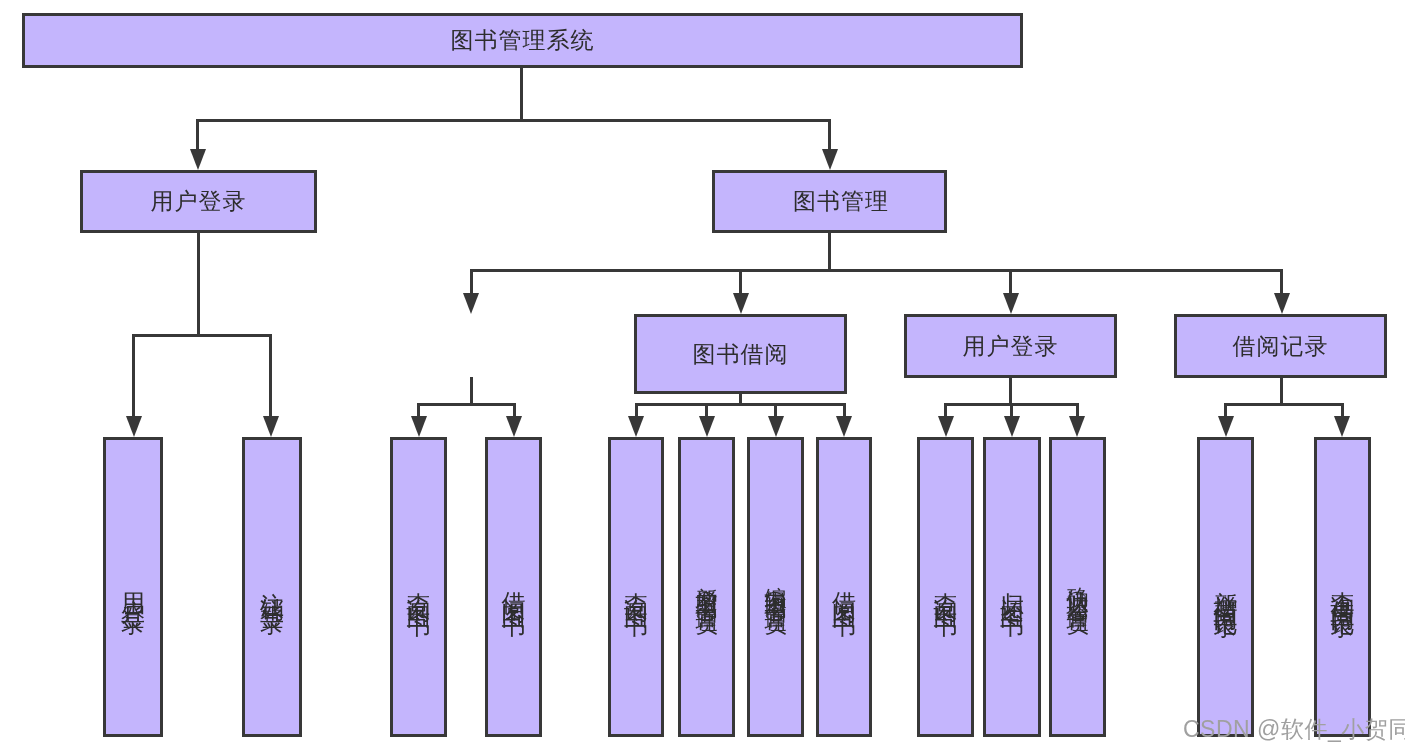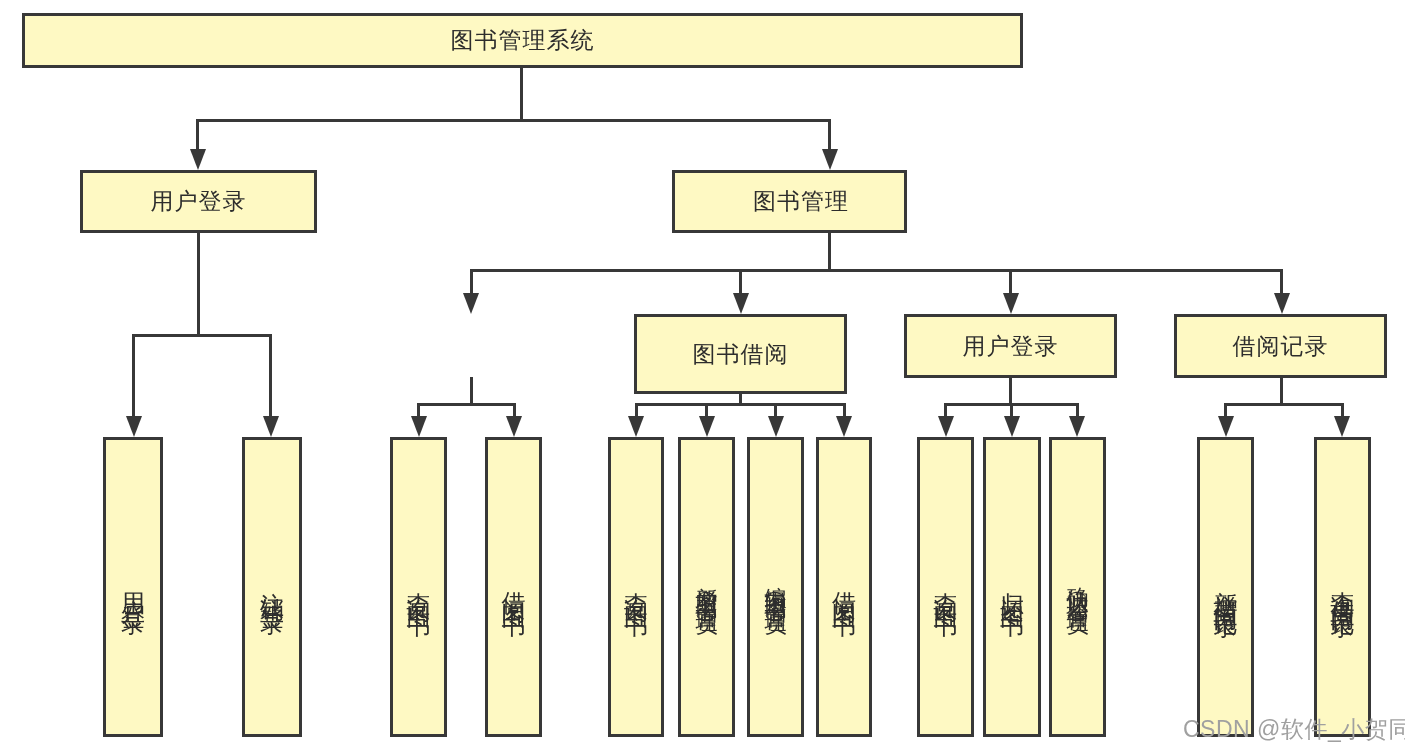--- a/index.html
+++ b/index.html
@@ -5,21 +5,21 @@
   html,body{margin:0;padding:0;background:#ffffff;}
   .canvas{
     position:relative;
     width:1405px;height:747px;
     background:#ffffff;
     font-family:"Liberation Sans","DejaVu Sans",sans-serif;
     overflow:hidden;
   }
   .box{
     position:absolute;
-    background:#fef9c3;
+    background:#c4b5fd;
     border:3px solid #383838;
     box-sizing:border-box;
     display:flex;
     align-items:center;
     justify-content:center;
     color:#2d2d2d;
     z-index:2;
   }
   .hbox{font-size:23px;letter-spacing:1px;}
   .vbox{
@@ -54,21 +54,21 @@
 <div class="canvas">
 
   <div class="box hbox" style="left:22px;top:13px;width:1001px;height:55px;">
     <span>图书管理系统</span>
   </div>
 
   <div class="box hbox" style="left:80px;top:170px;width:237px;height:63px;">
     <span>用户登录</span>
   </div>
 
-  <div class="box hbox" style="left:672px;top:170px;width:235px;height:63px;padding-left:23px;">
+  <div class="box hbox" style="left:712px;top:170px;width:235px;height:63px;padding-left:23px;">
     <span>图书管理</span>
   </div>
 
   <div class="box hbox" style="left:634px;top:314px;width:213px;height:80px;">
     <span>图书借阅</span>
   </div>
   <div class="box hbox" style="left:904px;top:314px;width:213px;height:64px;">
     <span>用户登录</span>
   </div>
   <div class="box hbox" style="left:1174px;top:314px;width:213px;height:64px;text-align:center;">

